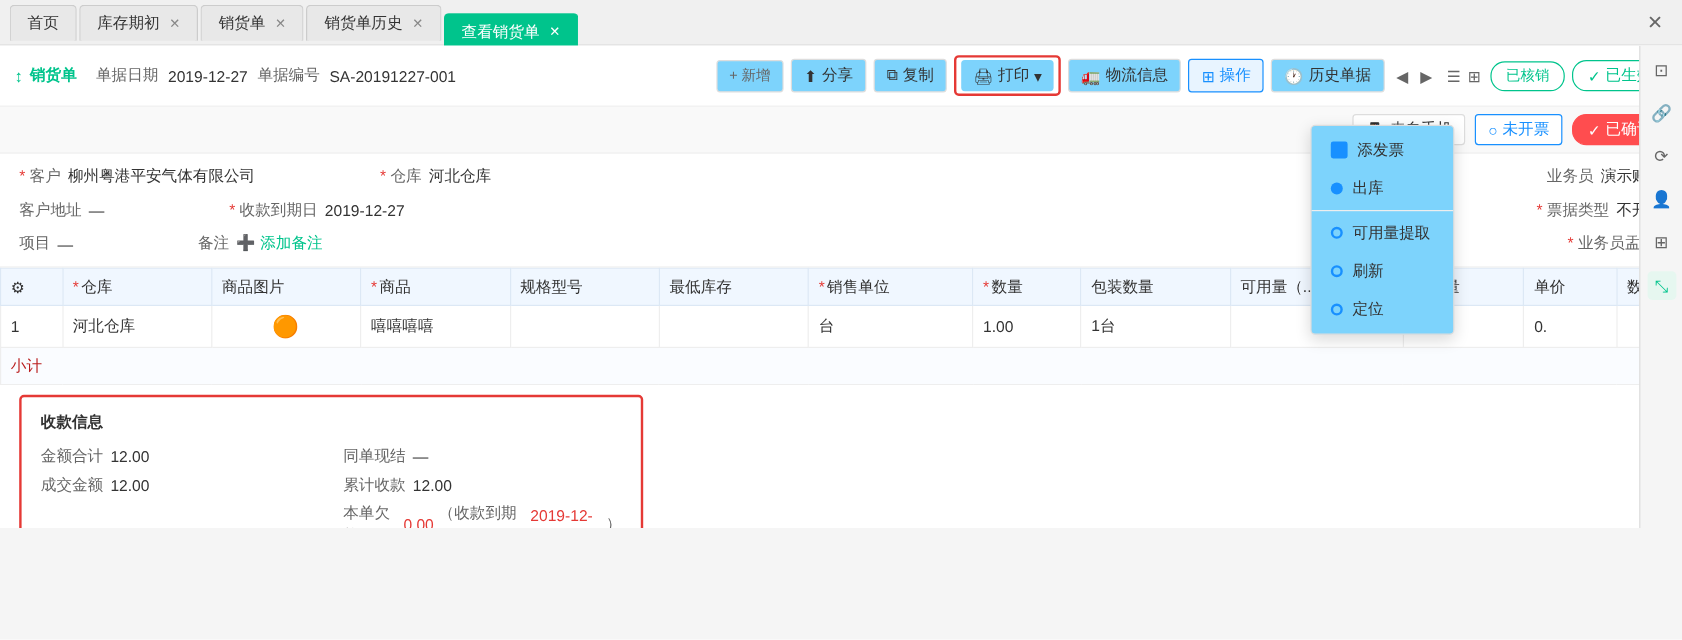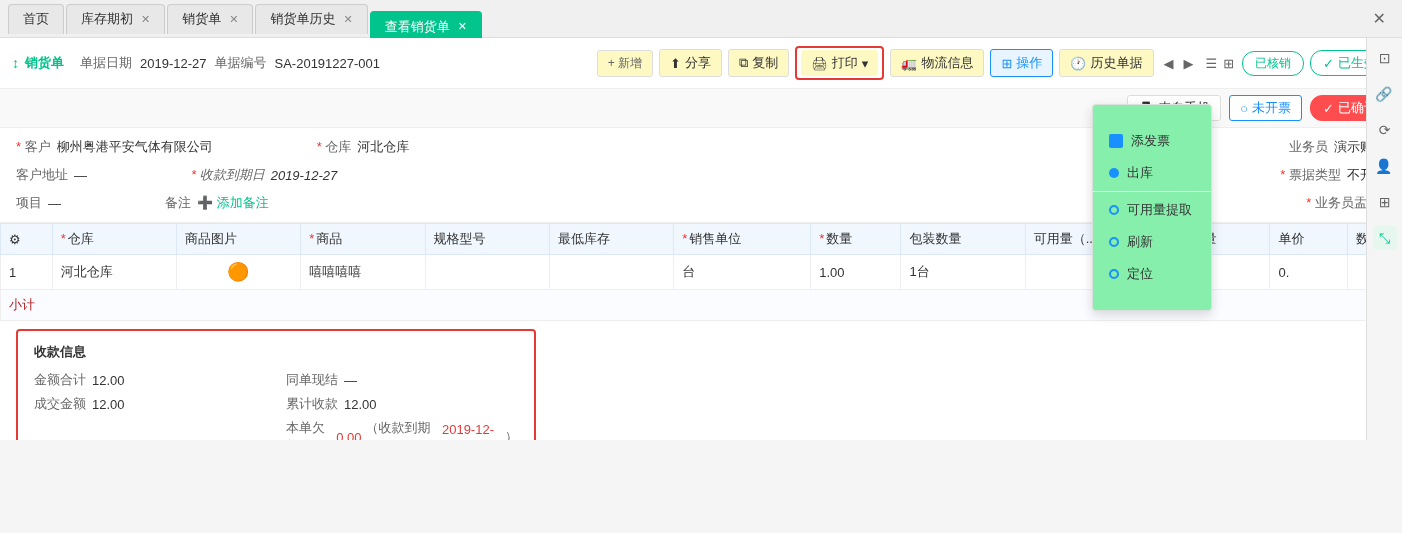--- a/index.html
+++ b/index.html
@@ -30,21 +30,21 @@
       display: flex; align-items: center; padding: 8px 12px;
       border-bottom: 1px solid #eee; background: #fff; gap: 16px;
     }
     .doc-title { display: flex; align-items: center; gap: 6px; color: #00c48c; font-weight: bold; }
     .doc-meta { display: flex; align-items: center; gap: 8px; color: #333; font-size: 13px; }
 
     
     .toolbar {
       display: flex; align-items: center; margin-left: auto; gap: 6px;
     }
-    .btn { display: flex; align-items: center; gap: 4px; padding: 4px 10px; border: 1px solid #ddd; border-radius: 3px; cursor: pointer; background: #fef9c3; color: #333; font-size: 12px; }
+    .btn { display: flex; align-items: center; gap: 4px; padding: 4px 10px; border: 1px solid #ddd; border-radius: 3px; cursor: pointer; background: #7dd3fc; color: #333; font-size: 12px; }
     .btn-new { color: #666; }
     .btn-action { background: #e8f4ff; color: #1890ff; border-color: #1890ff; }
     .btn-sold { background: #fff; border-color: #00c48c; color: #00c48c; border-radius: 12px; padding: 3px 12px; }
     .btn-effect { background: #fff; border-color: #00c48c; color: #00c48c; border-radius: 12px; padding: 3px 12px; }
 
     
     .sub-toolbar {
       display: flex; align-items: center; padding: 6px 12px; background: #f9f9f9;
       border-bottom: 1px solid #eee; gap: 8px; justify-content: flex-end;
     }
@@ -78,23 +78,23 @@
     .summary-title { font-weight: bold; color: #333; margin-bottom: 10px; }
     .summary-grid { display: grid; grid-template-columns: 1fr 1fr; gap: 6px 20px; }
     .summary-row { display: flex; align-items: center; gap: 6px; }
     .summary-label { color: #666; }
     .summary-val { color: #333; }
     .summary-val-red { color: #e53935; }
     .summary-val-date { color: #e53935; }
 
     
     .dropdown-menu {
-      position: absolute; top: 66px; right: 190px; background: #86efac;
+      position: absolute; top: 66px; right: 190px; background: #7dd3fc;
       border: 1px solid #ddd; border-radius: 4px; box-shadow: 0 4px 12px rgba(0,0,0,0.15);
-      z-index: 100; min-width: 120px; padding: 20px 0;
+      z-index: 100; min-width: 120px; padding: 4px 0;
     }
     .menu-item { display: flex; align-items: center; gap: 8px; padding: 7px 16px; cursor: pointer; color: #333; }
     .menu-icon-sq { width: 14px; height: 14px; background: #1890ff; border-radius: 2px; display: inline-block; flex-shrink: 0; }
     .menu-icon-circle { width: 10px; height: 10px; background: #1890ff; border-radius: 50%; display: inline-block; flex-shrink: 0; }
     .menu-icon-circle-outline { width: 10px; height: 10px; border: 2px solid #1890ff; border-radius: 50%; display: inline-block; flex-shrink: 0; }
     .menu-divider { border: none; border-top: 1px solid #eee; margin: 2px 0; }
 
     
     .print-highlight {
       border: 2px solid #e53935; border-radius: 4px; padding: 2px 4px; display: inline-flex; align-items: center;
@@ -231,21 +231,21 @@
         <div class="form-field" style="margin-left:auto;">
           <span class="form-label">业务员</span>
           <span class="form-value">演示账号</span>
         </div>
       </div>
       <div class="form-row">
         <div class="form-field">
           <span class="form-label">客户地址</span>
           <span class="form-value">—</span>
         </div>
-        <div class="form-field" style="margin-left:80px;font-style:italic;">
+        <div class="form-field" style="margin-left:80px;">
           <span class="form-label required">收款到期日</span>
           <span class="form-value">2019-12-27</span>
         </div>
         <div class="form-field" style="margin-left:auto;">
           <span class="form-label required">票据类型</span>
           <span class="form-value">不开票</span>
         </div>
       </div>
       <div class="form-row">
         <div class="form-field">

